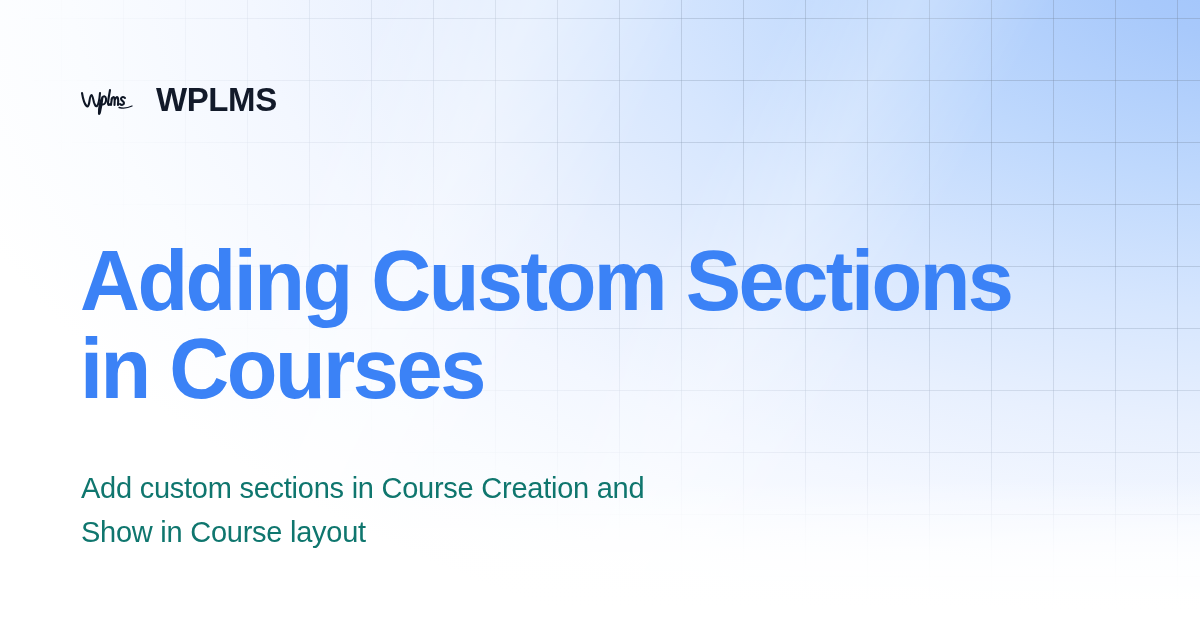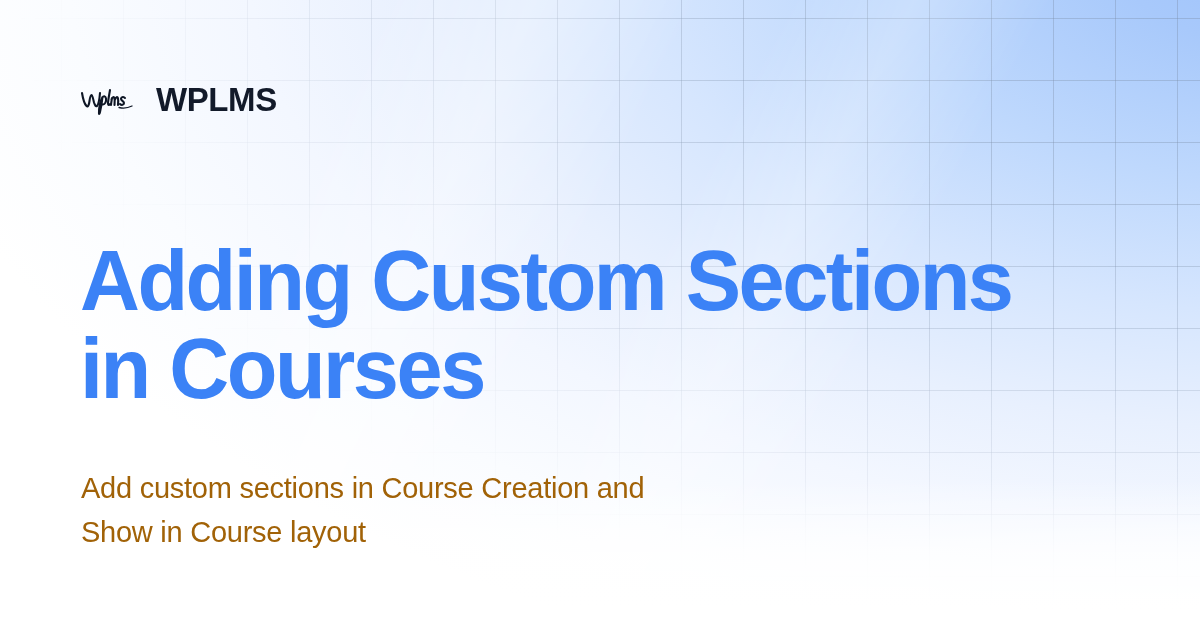--- a/index.html
+++ b/index.html
@@ -162,21 +162,21 @@
     position: absolute;
     left: 81px;
     top: 466px;
     width: 820px;
     margin: 0;
     font-family: "Liberation Sans", sans-serif;
     font-size: 29px;
     font-weight: 400;
     line-height: 44px;
     letter-spacing: -0.25px;
-    color: #a16207;
+    color: #0f766e;
     white-space: pre-line;
   }
 </style>
 </head>
 <body>
 
 <div class="canvas">
 
   <div class="bg-gradient"></div>
   <div class="bg-grid"></div>

